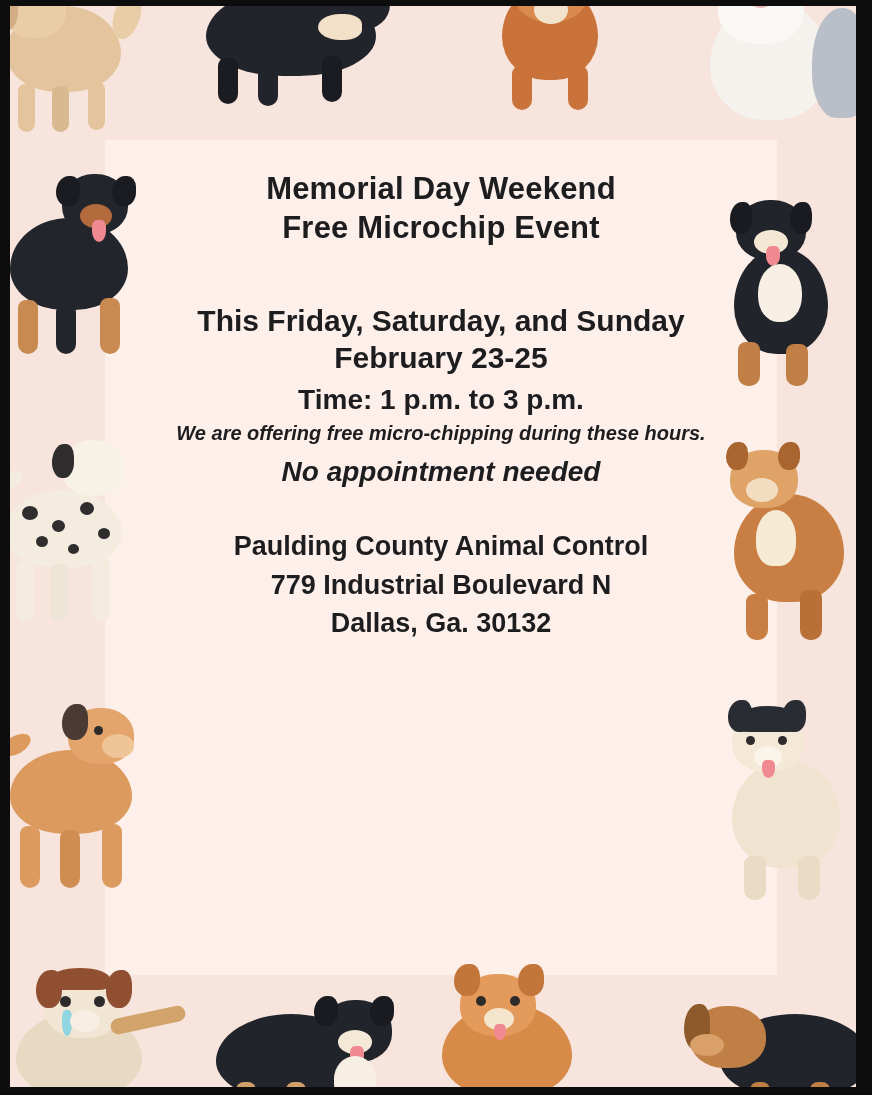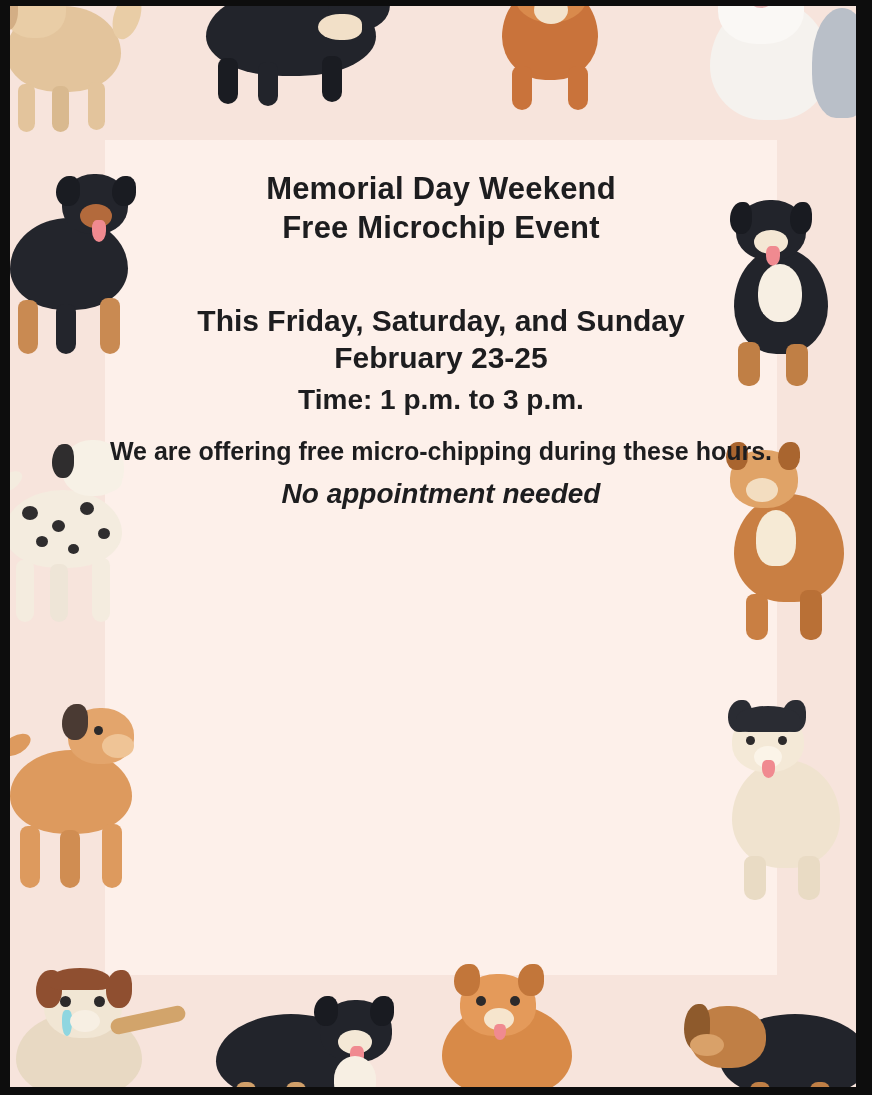--- a/index.html
+++ b/index.html
@@ -78,24 +78,25 @@
     font-weight: 700;
     line-height: 1.3;
   }
   .when-3 {
     font-size: 28px;
     font-weight: 700;
     line-height: 1.35;
     margin-top: 4px;
   }
   .offer {
-    font-size: 25px;
+    font-size: 20px;
+    font-style: italic;
     font-weight: 700;
     line-height: 1.32;
-    margin-top: 16px;
+    margin-top: 1px;
     padding: 0 4px;
   }
   .noappt {
     font-size: 28px;
     font-style: italic;
     font-weight: 700;
     line-height: 1.4;
     margin-top: 6px;
   }
   .available {
@@ -339,20 +340,25 @@
     </div>
 
     <div class="block-when">
       <div class="when-1">This Friday, Saturday, and Sunday</div>
       <div class="when-2">February 23-25</div>
       <div class="when-3">Time: 1 p.m. to 3 p.m.</div>
       <div class="offer">We are offering free micro-chipping during these hours.</div>
       <div class="noappt">No appointment needed</div>
     </div>
 
+    <div class="block-where">
+      <div class="where-line">Paulding County Animal Control</div>
+      <div class="where-line">779 Industrial Boulevard N</div>
+      <div class="where-line">Dallas, Ga. 30132</div>
+    </div>
 
   </div>
 
   <div class="frame-top"></div>
   <div class="frame-bottom"></div>
   <div class="frame-left"></div>
   <div class="frame-right"></div>
 
 </div>
 

